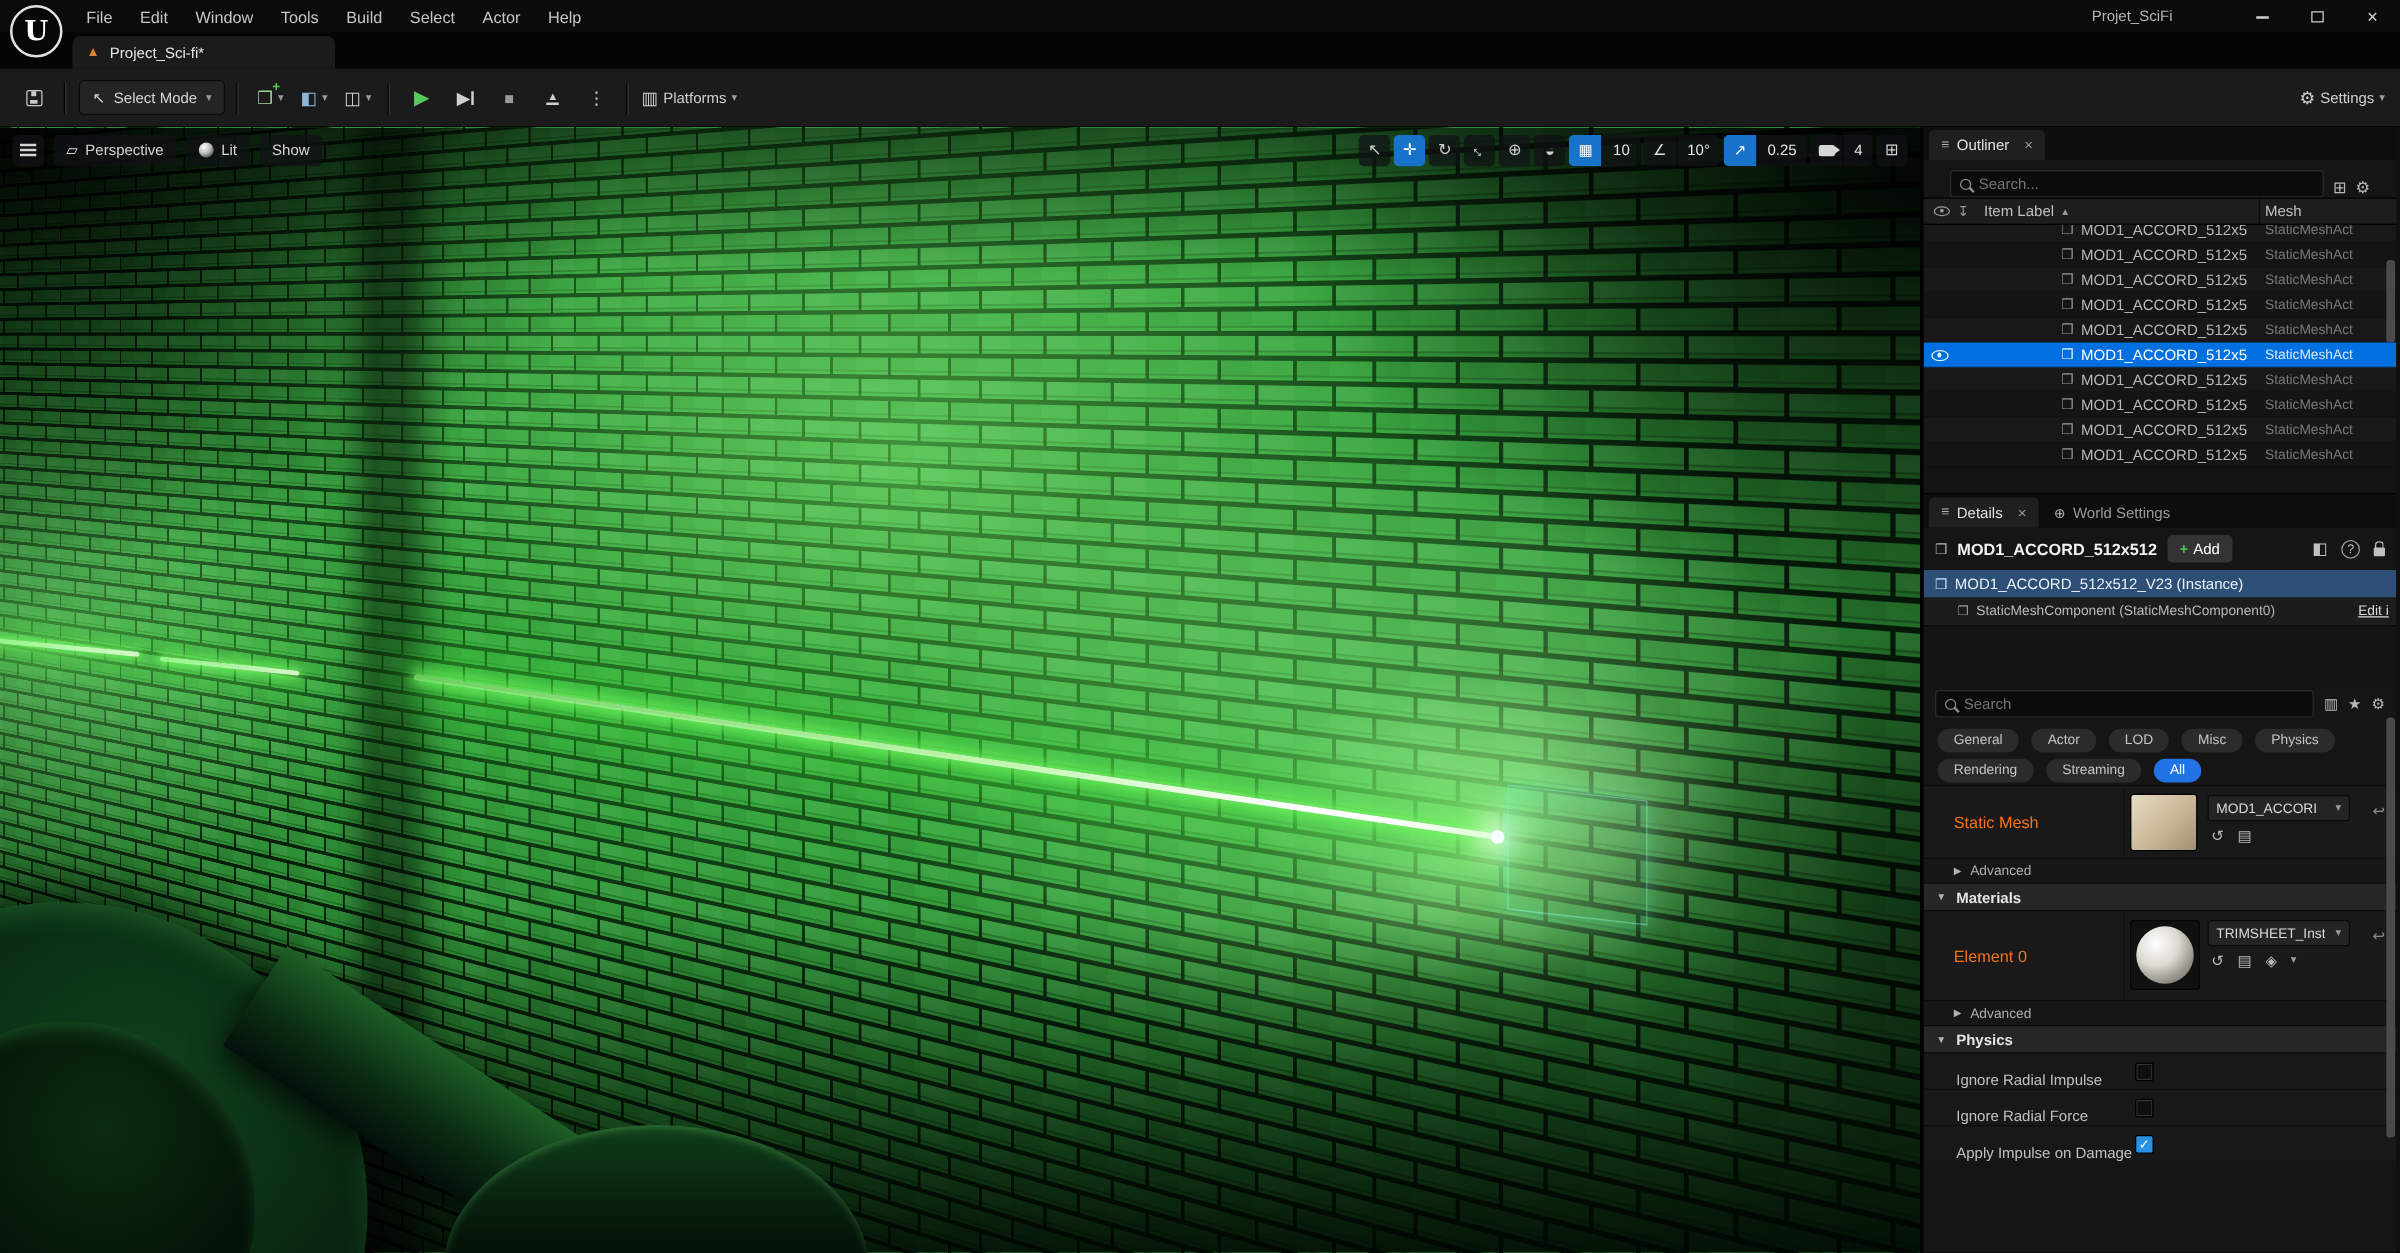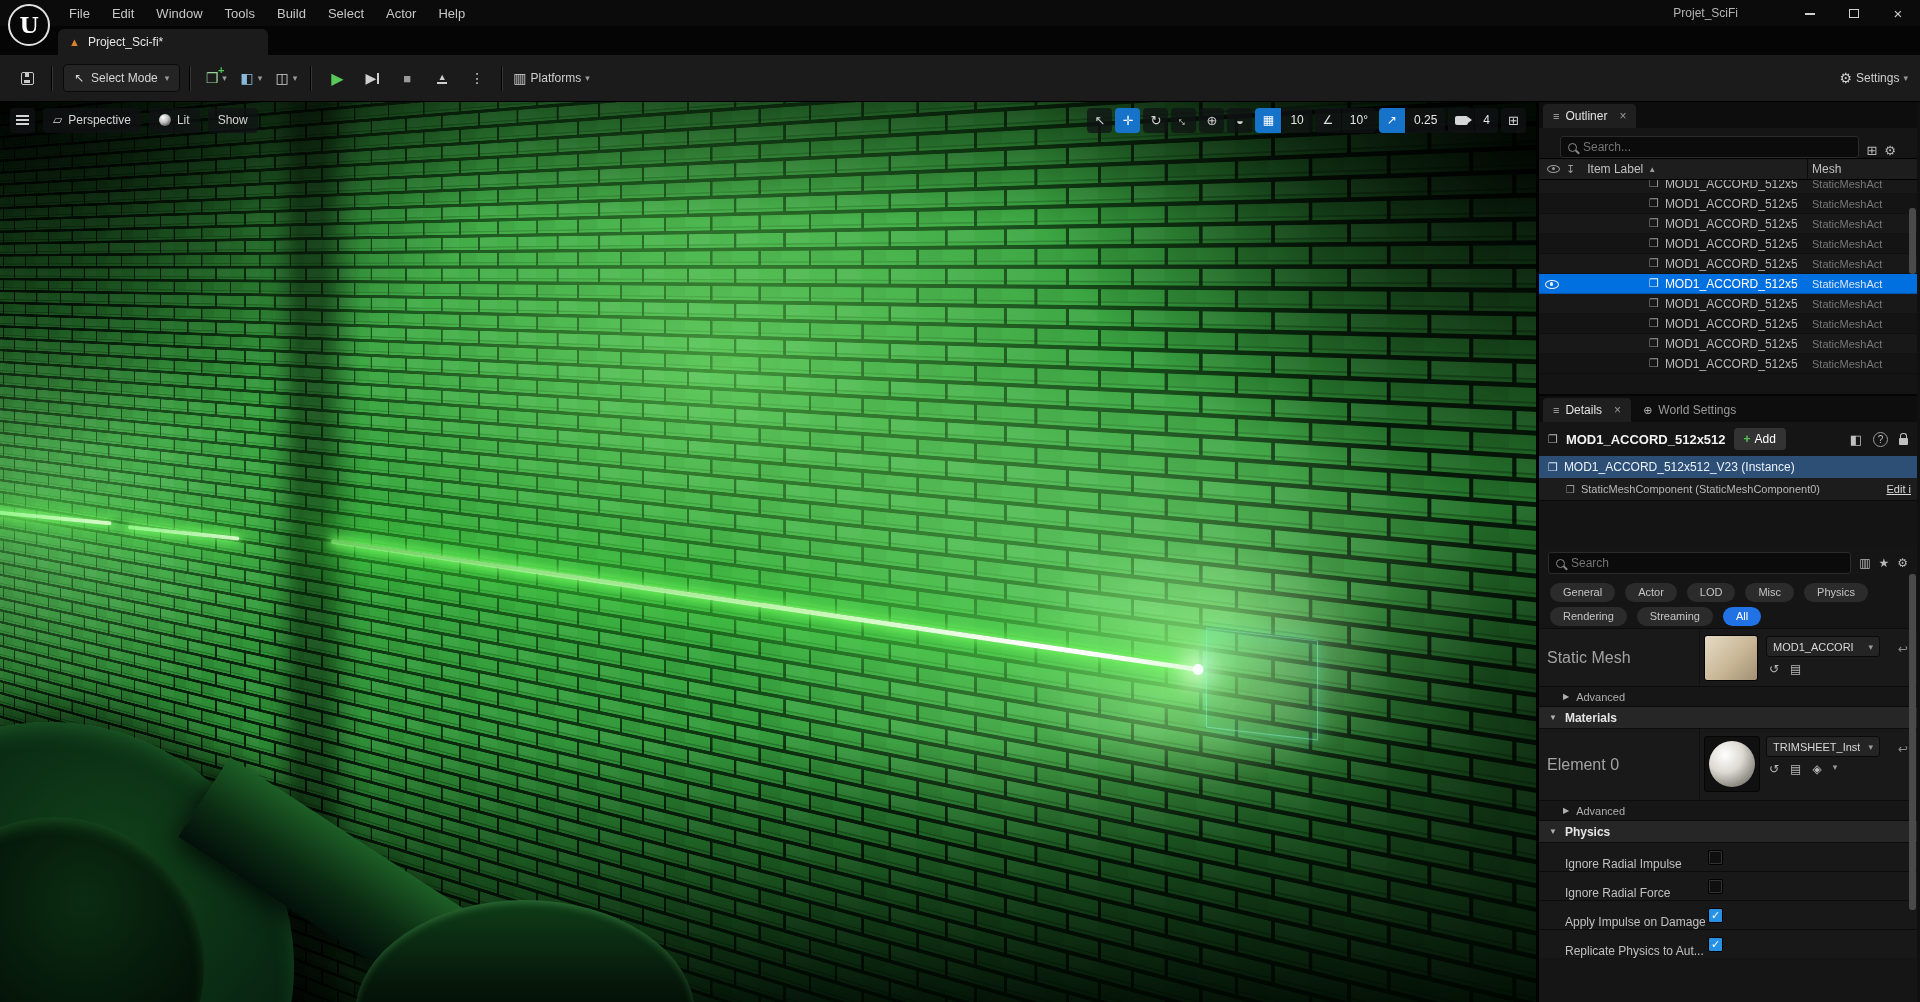--- a/index.html
+++ b/index.html
@@ -165,21 +165,21 @@
 .comp-row{height:22px;background:#1c1c1c;display:flex;align-items:center;gap:6px;padding:0 9px 0 27px;font-size:11px;color:#b8b8b8;position:relative}
 .comp-row .cube{color:#9a9a9a;font-size:10px}
 .comp-row .edit{position:absolute;right:6px;text-decoration:underline;color:#dadada}
 .d-gap{height:46px;background:#141414;border-top:1px solid #0a0a0a}
 .d-search{height:34px;display:flex;align-items:center;gap:8px;padding:0 9px}
 .d-search .s-ico{font-size:12px}
 .pillrow{display:flex;gap:10px;padding:0 11px;height:24px;align-items:center}
 .pill{height:19px;background:#2b2b2b;border-radius:10px;display:flex;align-items:center;padding:0 13px;font-size:11px;color:#c4c4c4}
 .pill.active{background:#2172e5;color:#fff}
 .prop{position:relative;border-top:1px solid #0c0c0c;background:#191919}
-.prop .plabel{position:absolute;left:8px;top:50%;transform:translateY(-50%);font-size:16px;color:#a3a3a3}
+.prop .plabel{position:absolute;left:24px;top:50%;transform:translateY(-50%);font-size:13px;color:#f97316}
 .vsplit{position:absolute;left:160px;top:0;bottom:0;width:1px;background:#101010}
 .prop-sm{height:58px}
 .thumb-mesh{position:absolute;left:165px;top:6px;width:54px;height:46px;border-radius:3px;border:1px solid #050505;
   background:linear-gradient(135deg,#e6dcc4,#c9b797 55%,#a08f72)}
 .combo-sm{position:absolute;left:227px;top:7px;width:114px;height:21px;background:#242424;border:1px solid #0a0a0a;border-radius:3px;
   display:flex;align-items:center;justify-content:space-between;padding:0 6px;font-size:11px;color:#d8d8d8}
 .combo-sm .txt{overflow:hidden;white-space:nowrap;max-width:88px}
 .under-icons{position:absolute;left:230px;top:33px;display:flex;gap:11px;font-size:12px;color:#b8b8b8}
 .reset{position:absolute;right:9px;top:13px;color:#8a8a8a;font-size:12px}
 .adv-row{height:20px;display:flex;align-items:center;gap:7px;padding-left:24px;font-size:11px;color:#aeaeae;background:#161616;border-top:1px solid #0c0c0c}
@@ -598,23 +598,19 @@
           <span class="checkbox"></span>
         </div>
         <div class="cb-row">
           <span class="plabel2">Ignore Radial Force</span>
           <span class="checkbox"></span>
         </div>
         <div class="cb-row">
           <span class="plabel2">Apply Impulse on Damage</span>
           <span class="checkbox on"></span>
         </div>
-        <div class="cb-row">
-          <span class="plabel2">Replicate Physics to Aut...</span>
-          <span class="checkbox on"></span>
-        </div>
 
         <div class="d-scroll"></div>
       </section>
 
     </div>
   </div>
 </div>
 
 </body></html>

